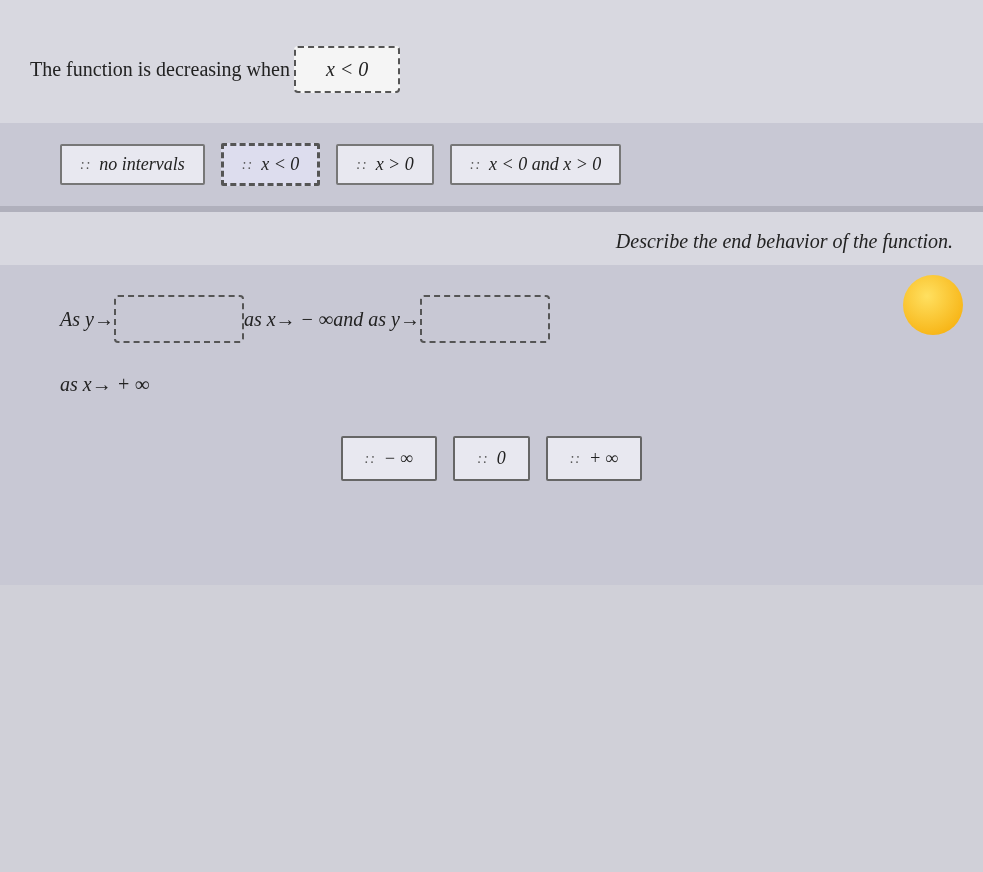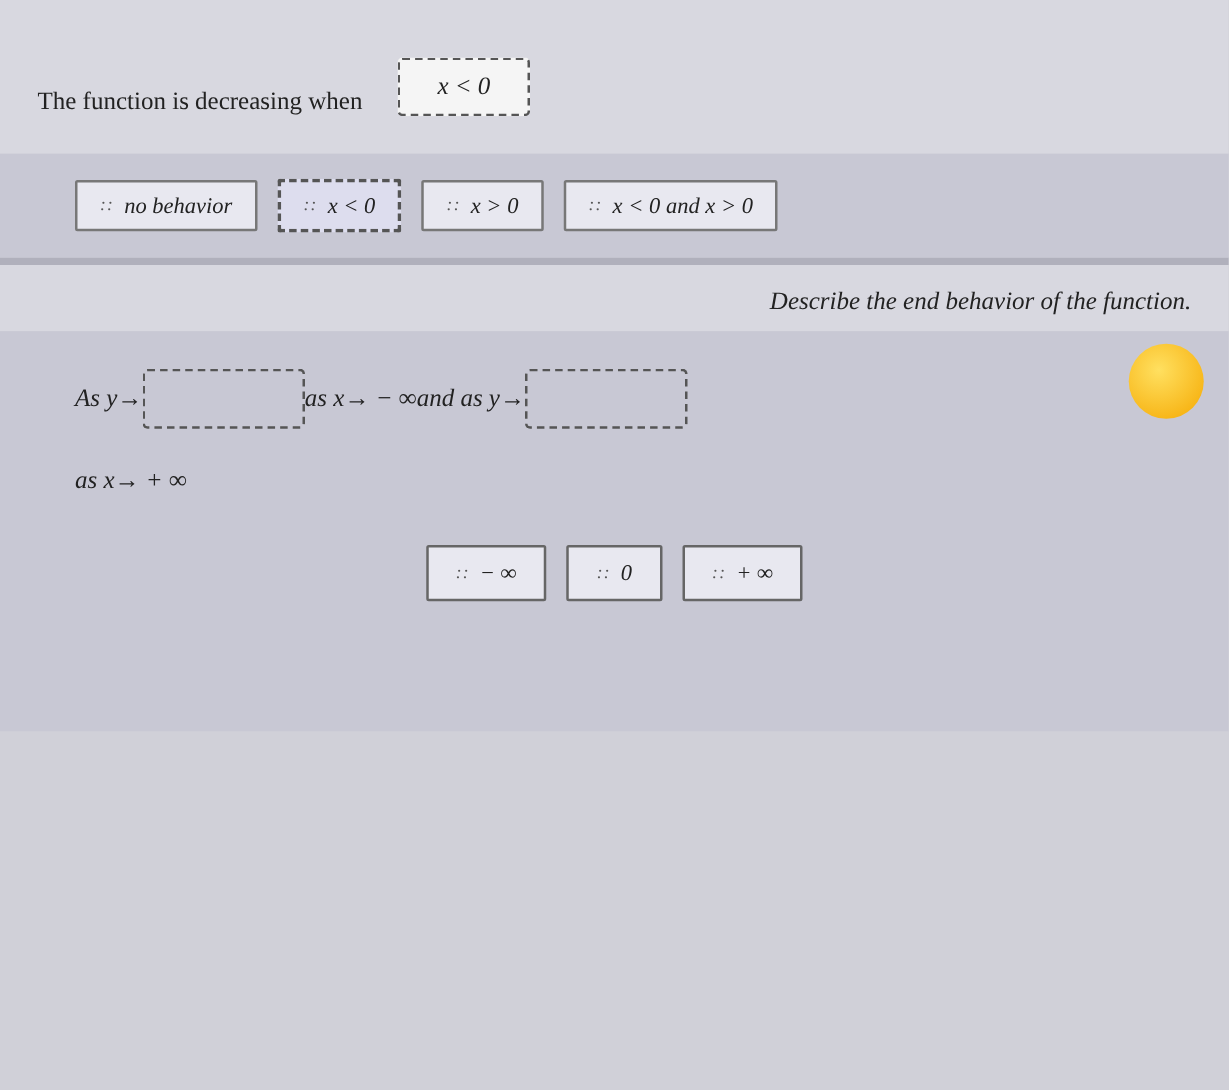--- a/index.html
+++ b/index.html
@@ -10,22 +10,22 @@
       font-size: 18px;
       color: #222;
       width: 983px;
       min-height: 872px;
     }
 
     .top-section {
       background: #d8d8e0;
       padding: 46px 30px 30px 30px;
       display: flex;
-      align-items: flex-end;
-      gap: 28px;
+      align-items: center;
+      gap: 4px;
       min-height: 110px;
     }
 
     .statement-text {
       font-size: 20px;
       font-style: normal;
       white-space: nowrap;
     }
 
     .dashed-box-solid {
@@ -151,21 +151,21 @@
   <div class="top-section">
     <span class="statement-text">The function is decreasing when</span>
     <div class="dashed-box-solid">
       <span>x &lt; 0</span>
     </div>
   </div>
 
   <div class="options-section">
     <div class="drag-option">
       <span class="drag-dots">::</span>
-      <span>no behavior</span>
+      <span>no intervals</span>
     </div>
     <div class="drag-option selected">
       <span class="drag-dots">::</span>
       <span>x &lt; 0</span>
     </div>
     <div class="drag-option">
       <span class="drag-dots">::</span>
       <span>x &gt; 0</span>
     </div>
     <div class="drag-option">

